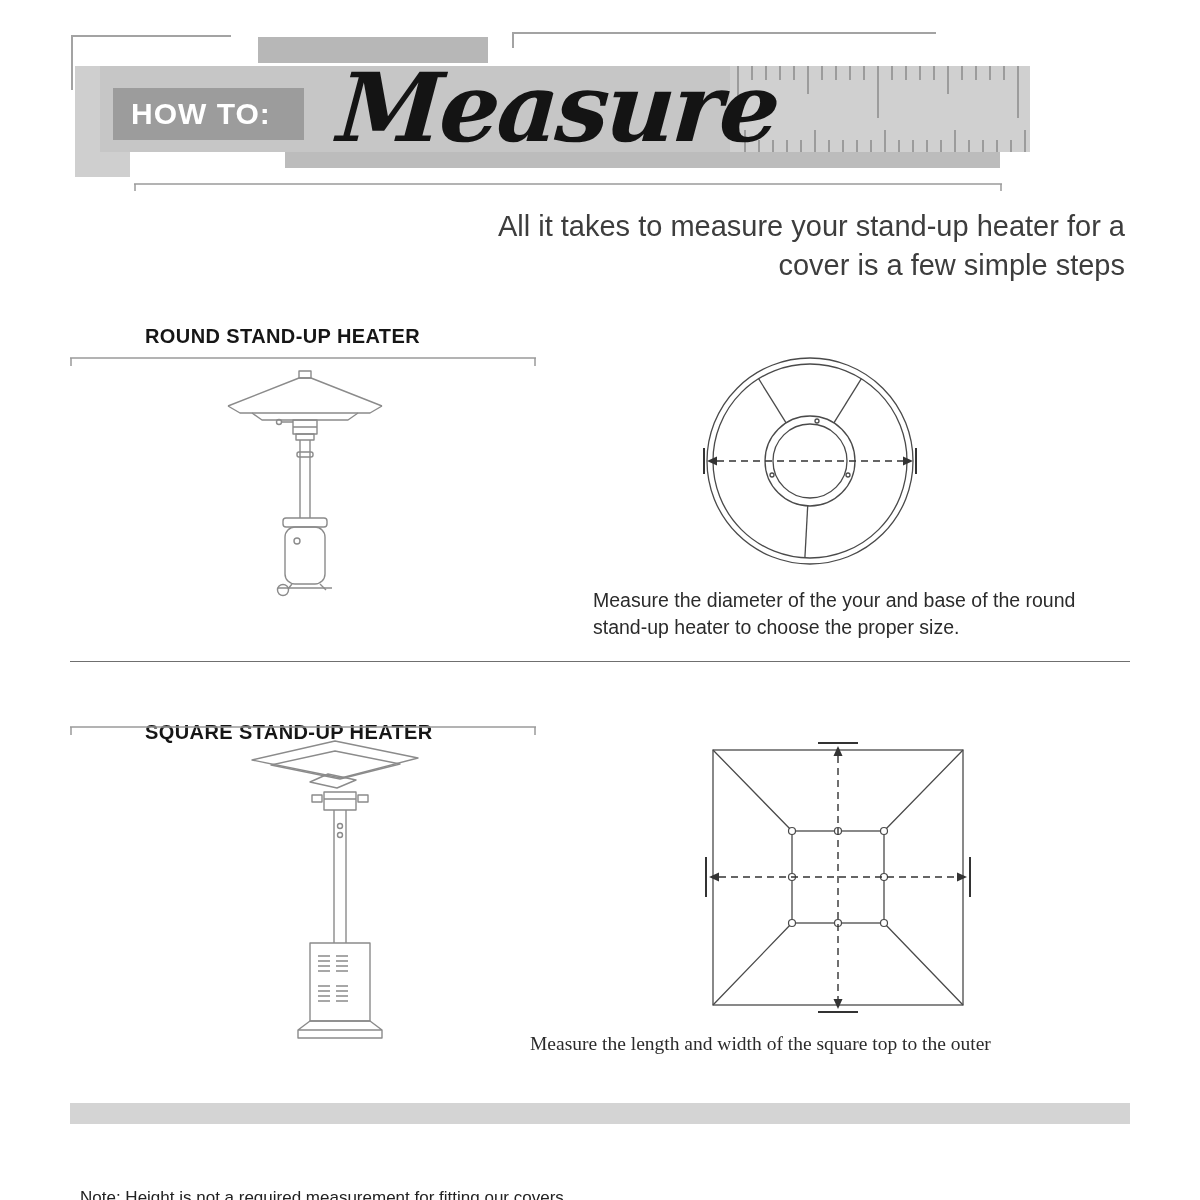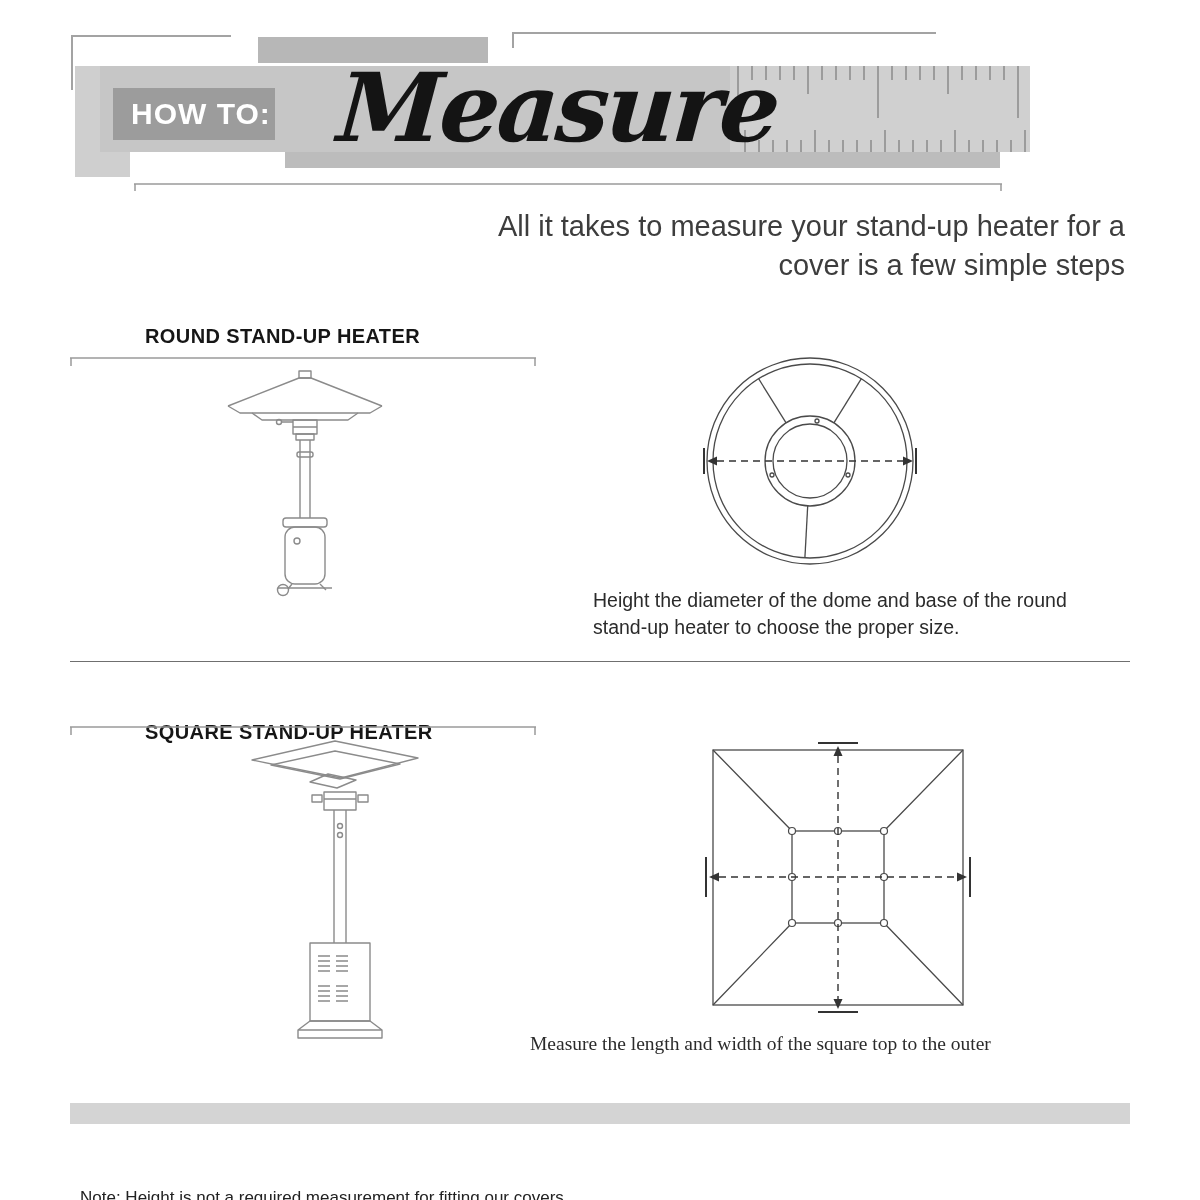--- a/index.html
+++ b/index.html
@@ -10,21 +10,21 @@
 
   
   .bracket { background:#a3a3a3; }
   .hdr-rect-top { left:258px; top:37px; width:230px; height:26px; background:#b7b7b7; }
   .hdr-left-block { left:75px; top:66px; width:55px; height:111px; background:#cfcfcf; }
   .hdr-main-bar { left:100px; top:66px; width:930px; height:86px; background:#c6c6c6; }
   .hdr-sub-bar { left:285px; top:152px; width:715px; height:16px; background:#bcbcbc; }
   .hdr-ruler { left:730px; top:66px; }
 
   .howto-box {
-    left:113px; top:88px; width:162px; height:52px; background:#9c9c9c;
+    left:113px; top:88px; width:191px; height:52px; background:#9c9c9c;
     color:#ffffff; font-size:30px; font-weight:bold; letter-spacing:1px;
     display:flex; align-items:center; padding-left:18px; z-index:3;
   }
   .measure-title {
     left:338px; top:58px; z-index:3;
     font-family:"DejaVu Serif", serif; font-style:italic; font-weight:700;
     font-size:95px; color:#141414; letter-spacing:-3px; transform:skewX(-4deg);
     line-height:100px;
   }
   .hdr-underline { left:134px; top:183px; }
@@ -134,21 +134,21 @@
       <path d="M22 108 H208" stroke-dasharray="7 5" stroke-width="1.4"></path>
       <path d="M9 95 V121 M221 95 V121" stroke-width="2"></path>
     </g>
     <g fill="#333333" stroke="none">
       <polygon points="12,108 22,103.5 22,112.5"></polygon>
       <polygon points="218,108 208,103.5 208,112.5"></polygon>
     </g>
   </svg>
 
   <div class="abs caption" style="left:593px;top:587px;">
-    <div>Height the diameter of the dome and base of the round</div>
+    <div>Measure the diameter of the your and base of the round</div>
     <div>stand-up heater to choose the proper size.</div>
   </div>
 
   <div class="abs divider"></div>
 
   <div class="abs sec-heading" style="top:721px;">SQUARE STAND-UP HEATER</div>
 
   <svg class="abs" style="left:70px;top:726px;" width="466" height="10" viewBox="0 0 466 10">
     <g stroke="#9a9a9a" stroke-width="1.5" fill="none">
       <path d="M0 1 H466"></path>

